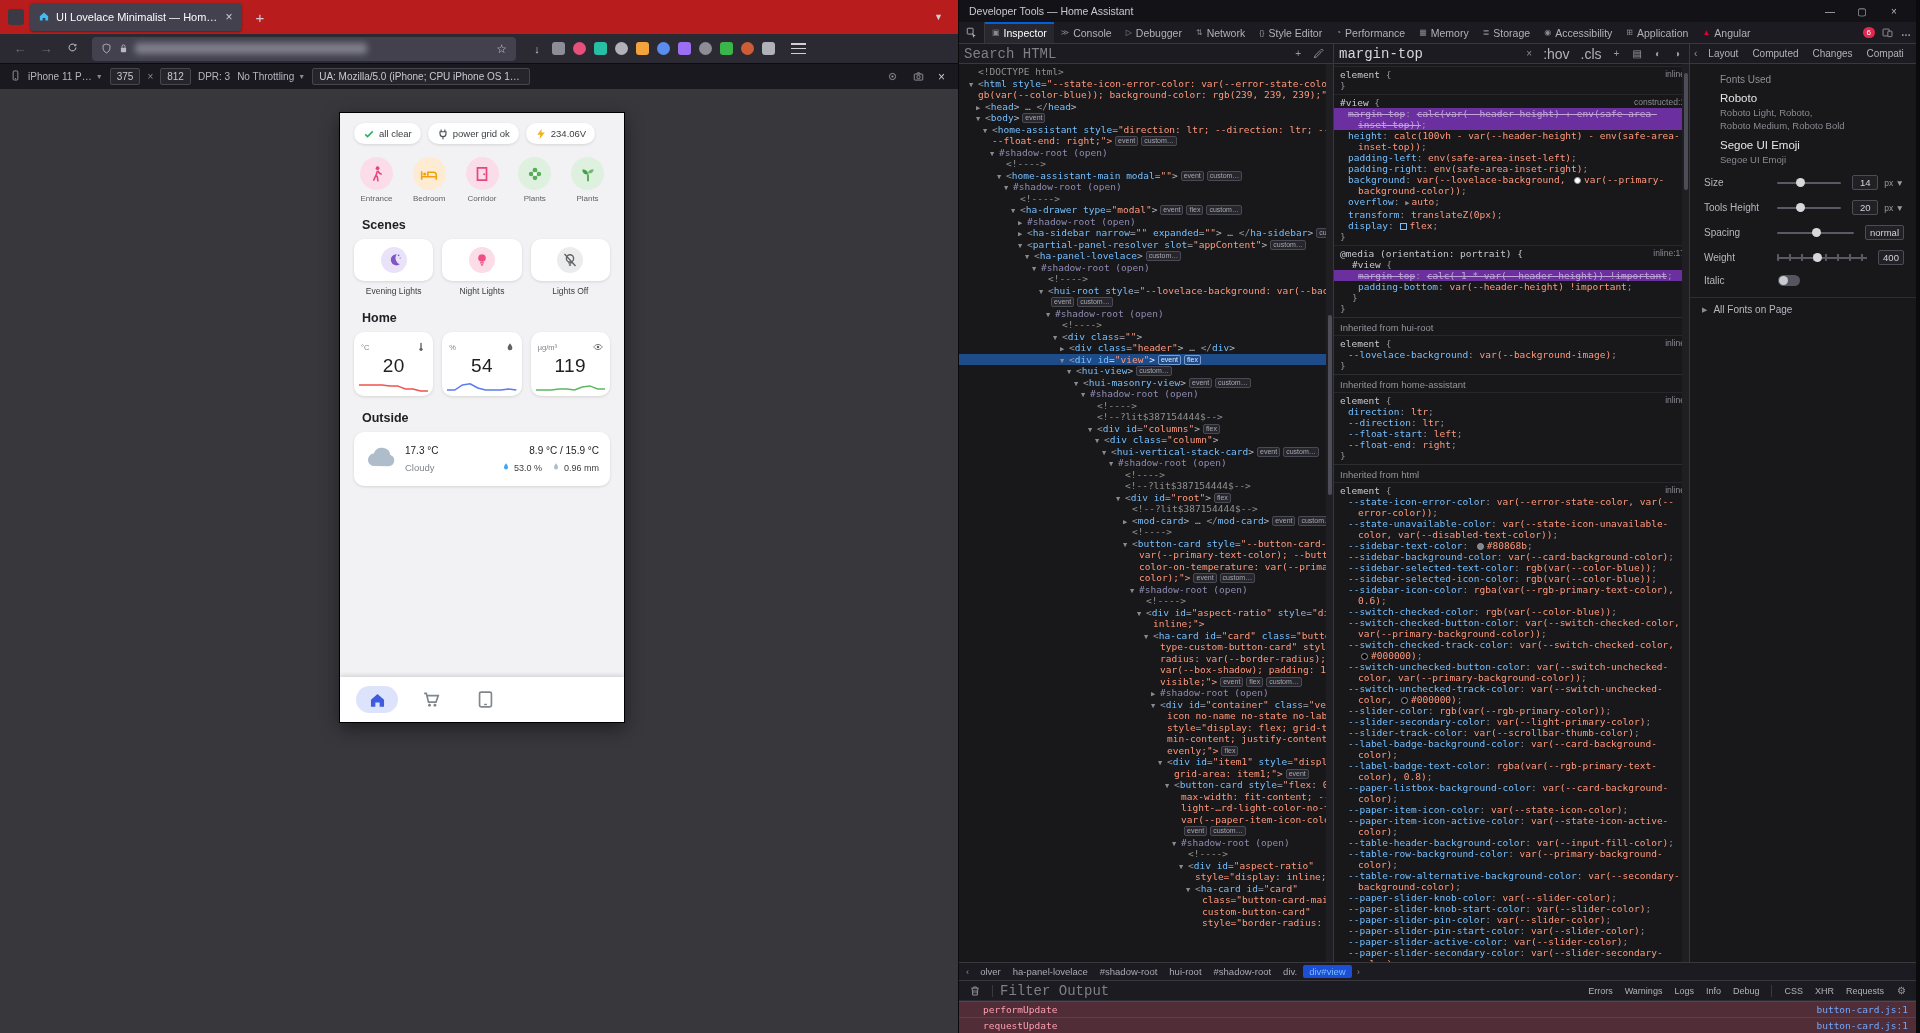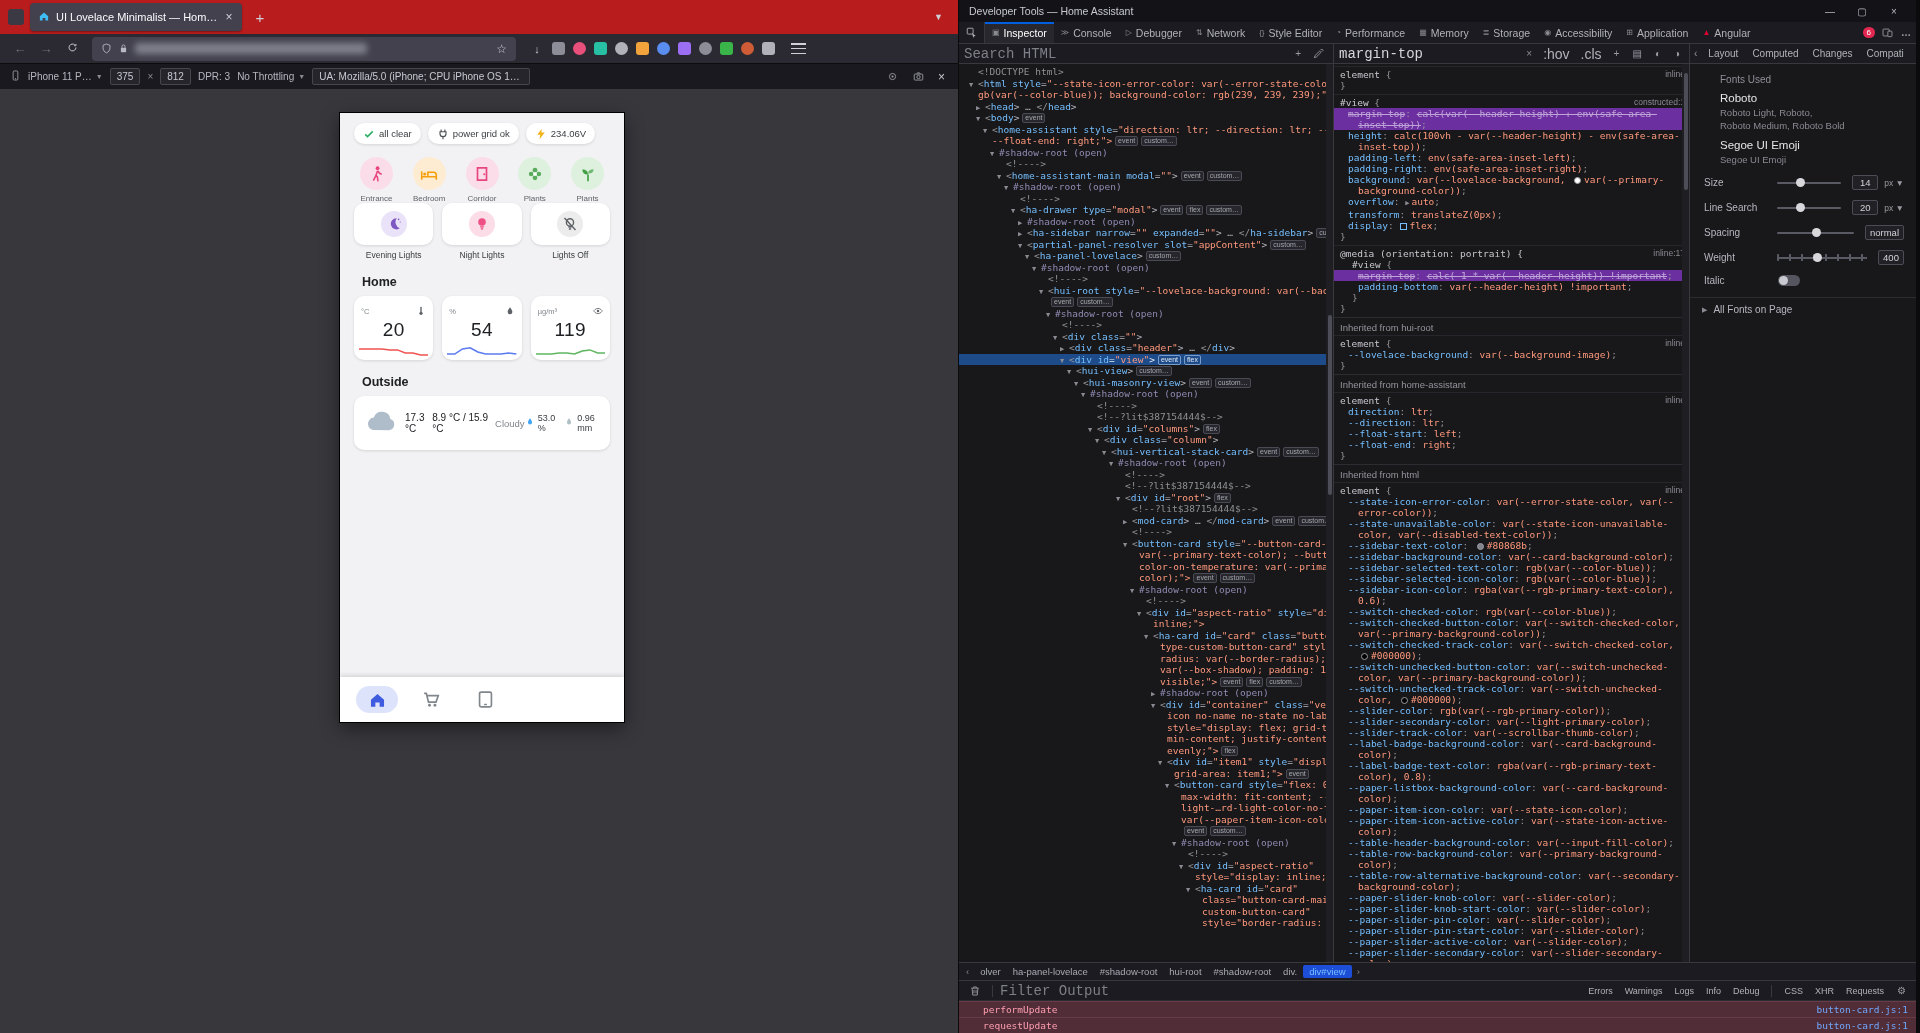--- a/index.html
+++ b/index.html
@@ -50,21 +50,21 @@
   .scene-card{width:100%;height:42px;background:#fff;border-radius:10px;display:flex;align-items:center;justify-content:center;box-shadow:0 1px 3px rgba(0,0,0,.12)}
   .scene-circle{width:26px;height:26px;border-radius:50%;display:flex;align-items:center;justify-content:center}
   .scene-label{font-size:8.5px;color:#3c4043;margin-top:5px;text-align:center}
   .sensors{display:flex;gap:9px;padding:0 14px}
   .sensor{flex:1;height:64px;background:#fff;border-radius:10px;box-shadow:0 1px 3px rgba(0,0,0,.12);position:relative;padding:6px 7px 0}
   .sensor-top{display:flex;justify-content:space-between;align-items:center}
   .sensor-unit{font-size:7.5px;color:#80868b}
   .sensor-value{font-size:19px;color:#202124;text-align:center;letter-spacing:.4px;margin-top:-1px}
   .spark{position:absolute;left:5px;right:5px;bottom:3px;height:13px}
   .weather{margin:0 14px;background:#fff;border-radius:10px;box-shadow:0 1px 3px rgba(0,0,0,.12);height:54px;display:flex;align-items:center;padding:0 11px;gap:8px}
-  .wcol{flex:1;display:flex;flex-direction:row;gap:6px}
+  .wcol{flex:1;display:flex;flex-direction:column;gap:6px}
   .wrow{display:flex;align-items:center;justify-content:space-between;font-size:10px;color:#202124}
   .wrow .sub{color:#80868b;font-size:9.5px}
   .wmini{display:flex;align-items:center;gap:3px;font-size:9px;color:#3c4043}
   .ha-nav{position:absolute;left:0;right:0;bottom:0;height:45px;background:#fff;box-shadow:0 -1px 5px rgba(0,0,0,.16);display:flex;align-items:center;gap:12px;padding-left:16px}
   .nav-item{width:42px;height:27px;border-radius:14px;display:flex;align-items:center;justify-content:center}
   .nav-item.active{background:#dde3fb}
   
   .dt{position:absolute;left:959px;top:0;width:957px;height:1033px;background:#18181a;color:#d7d7db;font-size:10px}
   .dt-title{height:22px;background:#121217;display:flex;align-items:center;padding:0 10px;font-size:10.5px;color:#c8c8d0;gap:8px}
   .wbtn{width:24px;text-align:center;color:#b8b8c0;font-size:10px}
@@ -304,20 +304,21 @@
               <span class="room-circle" style="background:#def1de">
                 <svg width="18" height="18" viewBox="0 0 16 16">
                   <path d="M8 14.5V8.5" stroke="#43a047" stroke-width="1.5"></path>
                   <path d="M8 8.5C8 5.5 6.2 4 3 4c0 3.2 1.8 4.7 5 4.5z" fill="#43a047"></path>
                   <path d="M8 7.5c.2-2.6 2-3.8 5-3.8-.2 2.9-2 4.1-5 3.8z" fill="#43a047" opacity=".7"></path>
                 </svg>
               </span>
               <span class="room-label">Plants</span>
             </div>
           </div>
+        <div class="sec-title">Scenes</div>
         <div class="scenes" id="ha-scenes">
             <div class="scene">
               <div class="scene-card">
                 <span class="scene-circle" style="background:#eae2f8">
                   <svg width="16" height="16" viewBox="0 0 16 16">
                     <path d="M10.8 2.2a5.6 5.6 0 1 0 3 10.1 6.6 6.6 0 0 1-3-10.1z" fill="#7e57c2"></path>
                     <circle cx="12.6" cy="3.4" r=".8" fill="#7e57c2"></circle>
                     <circle cx="14.2" cy="6" r=".6" fill="#7e57c2"></circle>
                   </svg>
                 </span>
@@ -713,21 +714,21 @@
       <div id="font-controls">
           <div class="fctl">
             <span class="flabel">Size</span>
             <span class="fslider">
               <i style="left:30%"></i>
             </span>
             <span class="fval">14</span>
             <span class="funit">px ▼</span>
           </div>
           <div class="fctl">
-            <span class="flabel">Line Search</span>
+            <span class="flabel">Tools Height</span>
             <span class="fslider">
               <i style="left:30%"></i>
             </span>
             <span class="fval">20</span>
             <span class="funit">px ▼</span>
           </div>
           <div class="fctl">
             <span class="flabel">Spacing</span>
             <span class="fslider">
               <i style="left:46%"></i>

